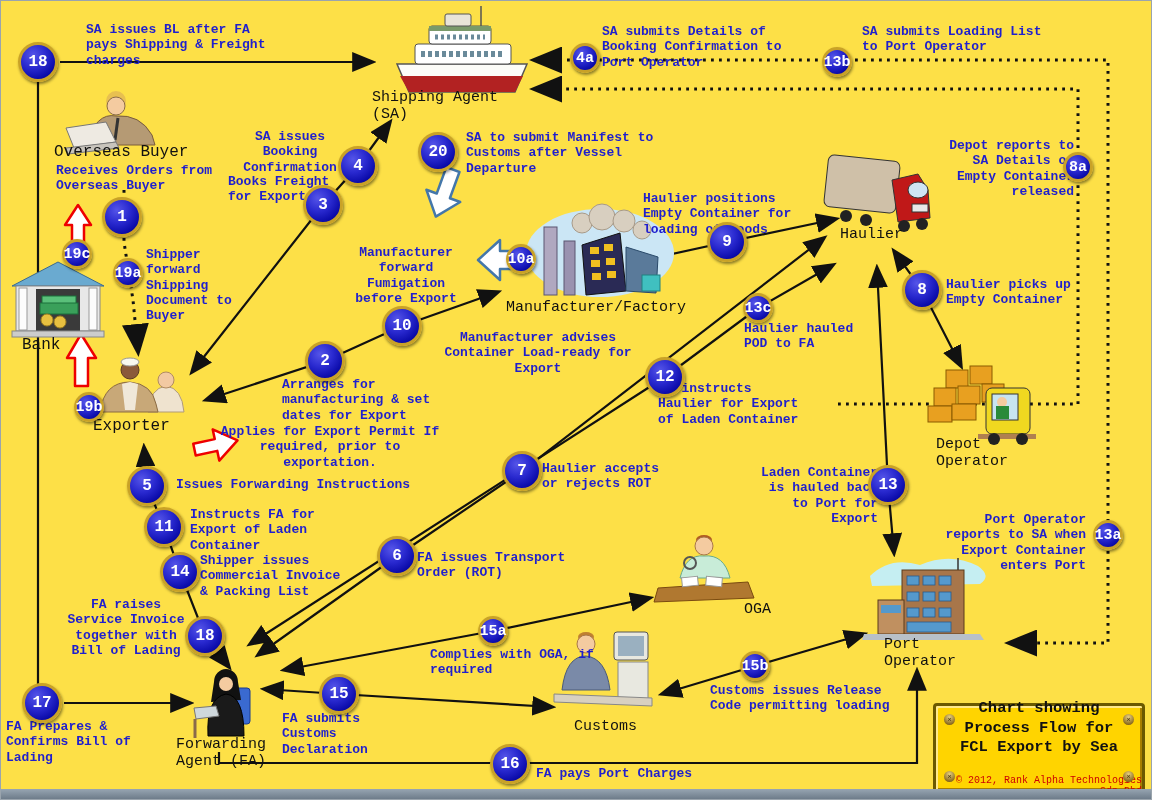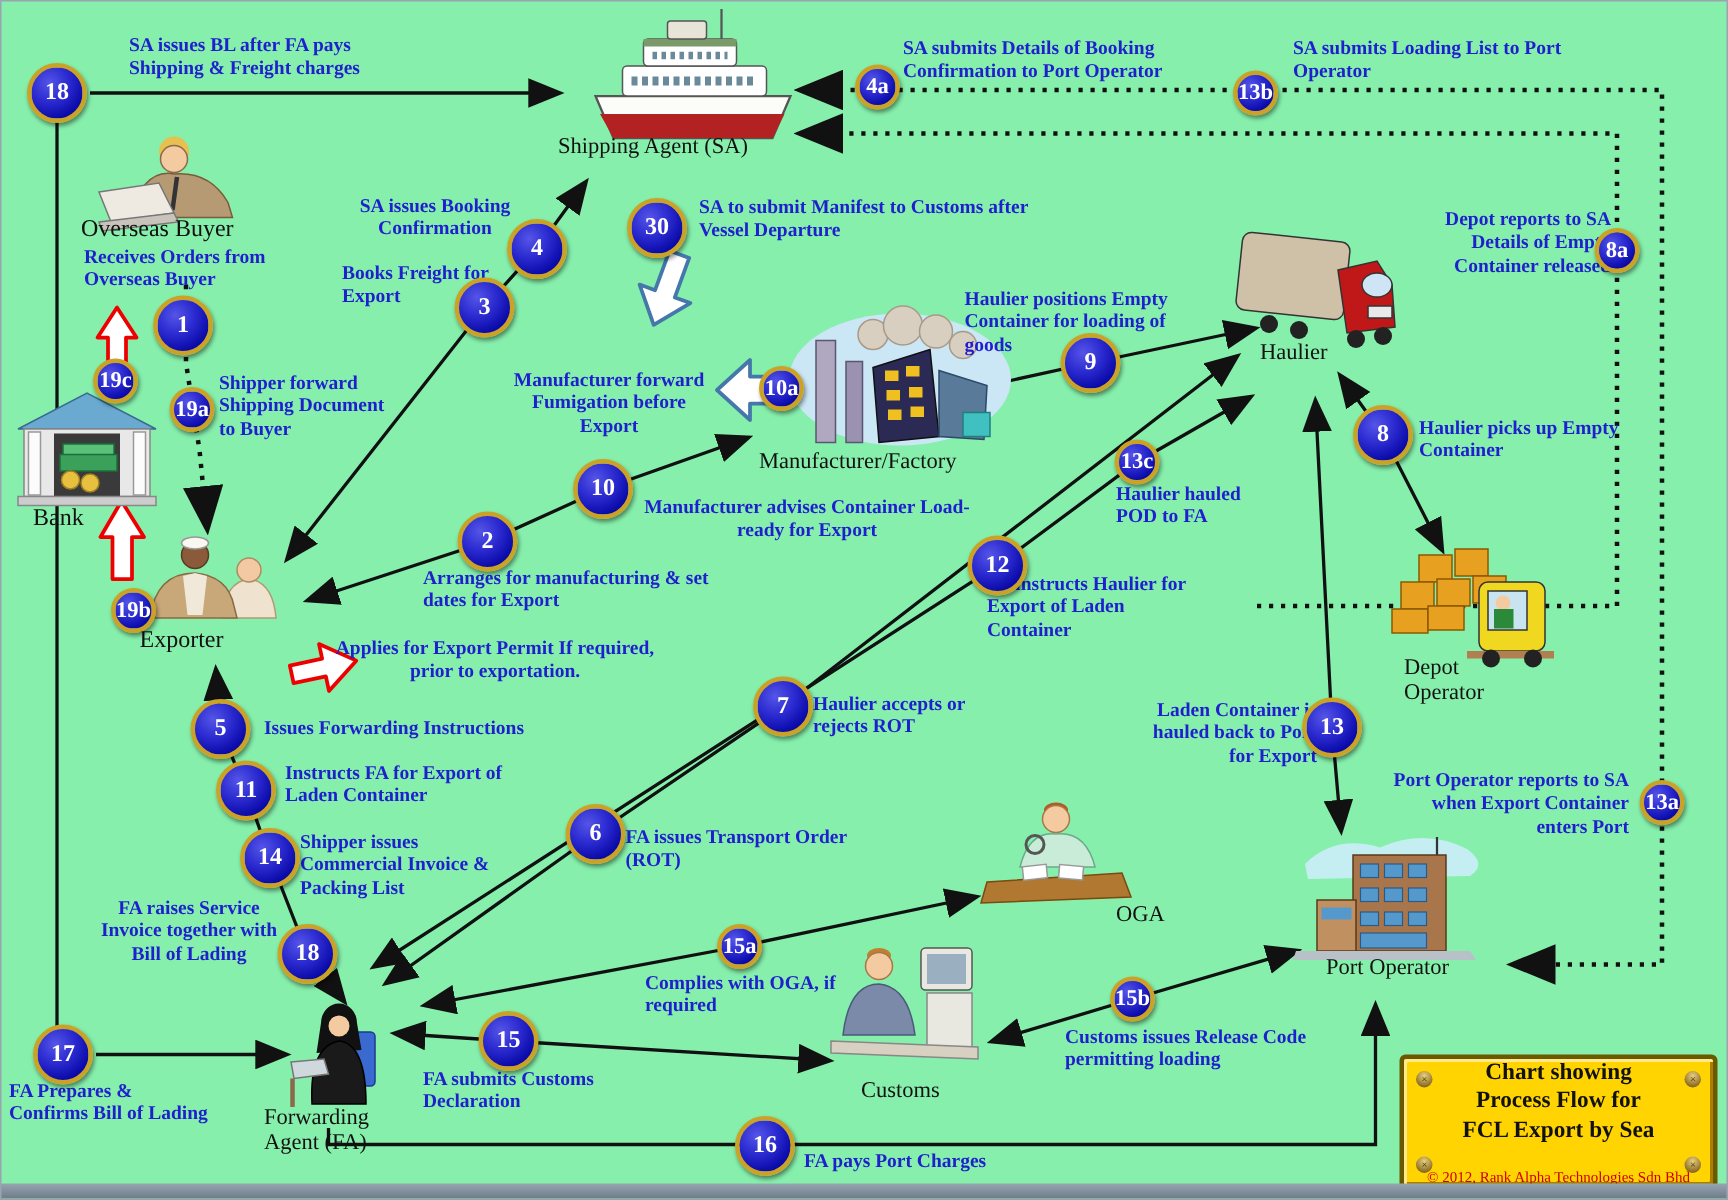--- a/index.html
+++ b/index.html
@@ -1,17 +1,17 @@
 <!DOCTYPE html>
 <html><head>
 <meta charset="utf-8">
 <style>
   html,body{margin:0;padding:0;background:#fff;}
-  #canvas{position:relative;width:1152px;height:800px;background:#86efac;overflow:hidden;
-          font-family:Liberation Serif, serif;}
+  #canvas{position:relative;width:1152px;height:800px;background:#fde047;overflow:hidden;
+          font-family:Liberation Mono, monospace;}
   .frame{position:absolute;inset:0;border:1px solid #9aa4ad;pointer-events:none;z-index:50;}
   .bottomband{position:absolute;left:0;top:789px;width:1152px;height:10px;
               background:linear-gradient(#97a5b2,#6e7c8a);z-index:49;}
   svg.layer{position:absolute;left:0;top:0;z-index:1;}
   .lbl{position:absolute;color:#1f1fce;font-weight:bold;font-size:13px;line-height:1.18;z-index:10;}
   .actor{position:absolute;color:#111;font-size:15px;line-height:1.12;z-index:10;}
   .big16{font-size:16px;}
   .ctr{text-align:center;} .rgt{text-align:right;}
   .step{position:absolute;z-index:20;border-radius:50%;
         background:radial-gradient(circle at 35% 30%,#5555e8 0%,#2a2ad0 40%,#0a0aa8 75%,#000078 100%);
@@ -270,21 +270,21 @@
   <div class="actor" style="left:936px;top:437px;width:72px">Depot Operator</div>
   <div class="actor" style="left:744px;top:602px;width:60px">OGA</div>
   <div class="actor" style="left:884px;top:637px;width:110px">Port Operator</div>
   <div class="actor" style="left:574px;top:719px;width:80px">Customs</div>
   <div class="actor" style="left:176px;top:737px;width:92px">Forwarding Agent (FA)</div>
 
   <div class="step big" style="left:18px;top:42px">18</div>
   <div class="step big" style="left:102px;top:197px">1</div>
   <div class="step big" style="left:338px;top:146px">4</div>
   <div class="step big" style="left:303px;top:185px">3</div>
-  <div class="step big" style="left:418px;top:132px">30</div>
+  <div class="step big" style="left:418px;top:132px">20</div>
   <div class="step big" style="left:707px;top:222px">9</div>
   <div class="step big" style="left:382px;top:306px">10</div>
   <div class="step big" style="left:305px;top:341px">2</div>
   <div class="step big" style="left:645px;top:357px">12</div>
   <div class="step big" style="left:902px;top:270px">8</div>
   <div class="step big" style="left:502px;top:451px">7</div>
   <div class="step big" style="left:127px;top:466px">5</div>
   <div class="step big" style="left:144px;top:507px">11</div>
   <div class="step big" style="left:160px;top:552px">14</div>
   <div class="step big" style="left:377px;top:536px">6</div>

